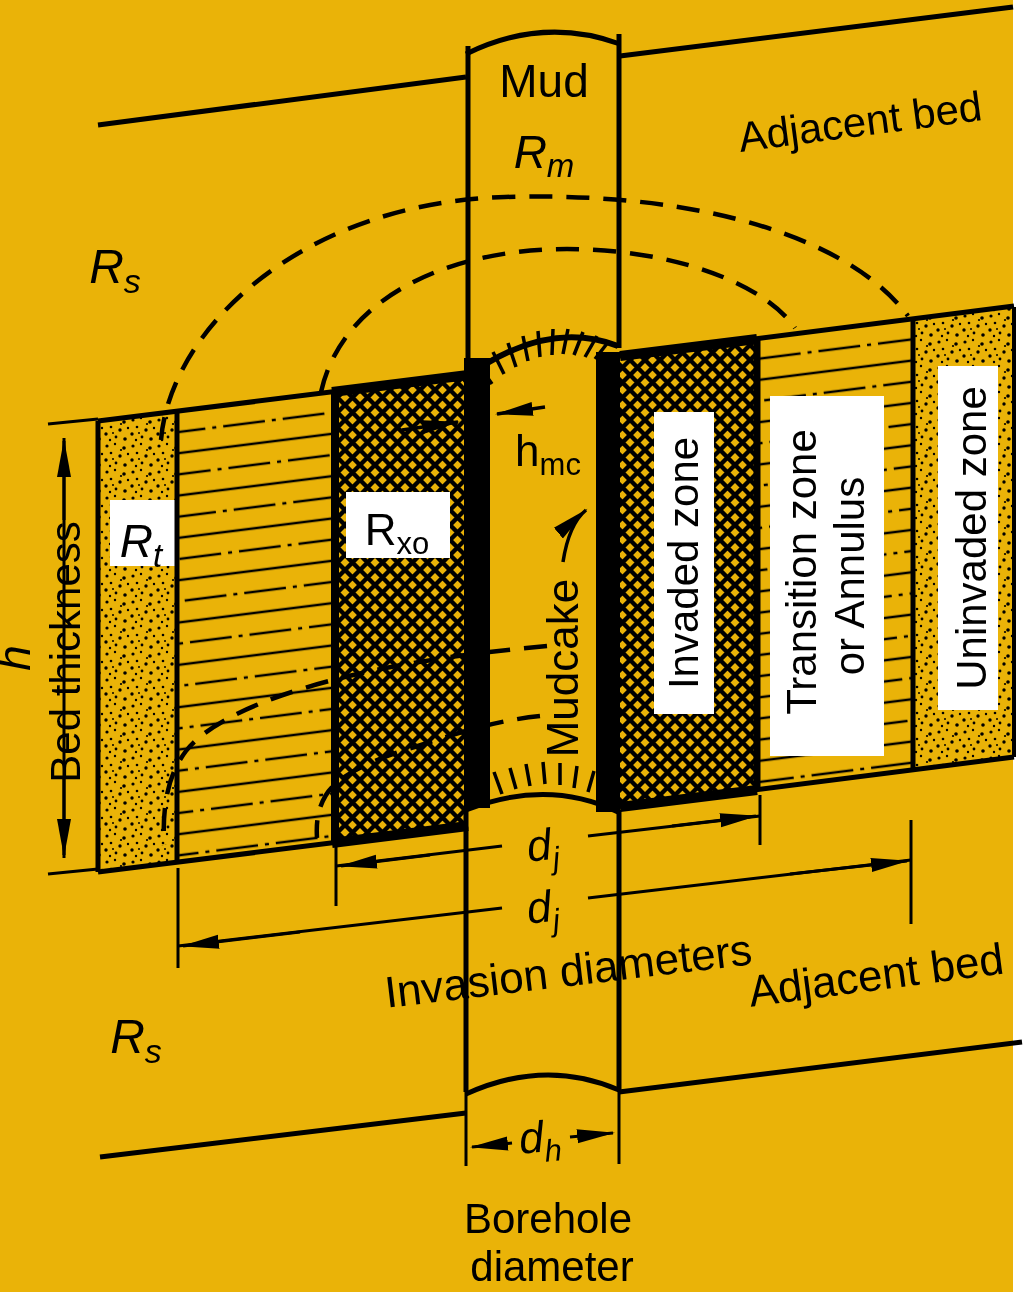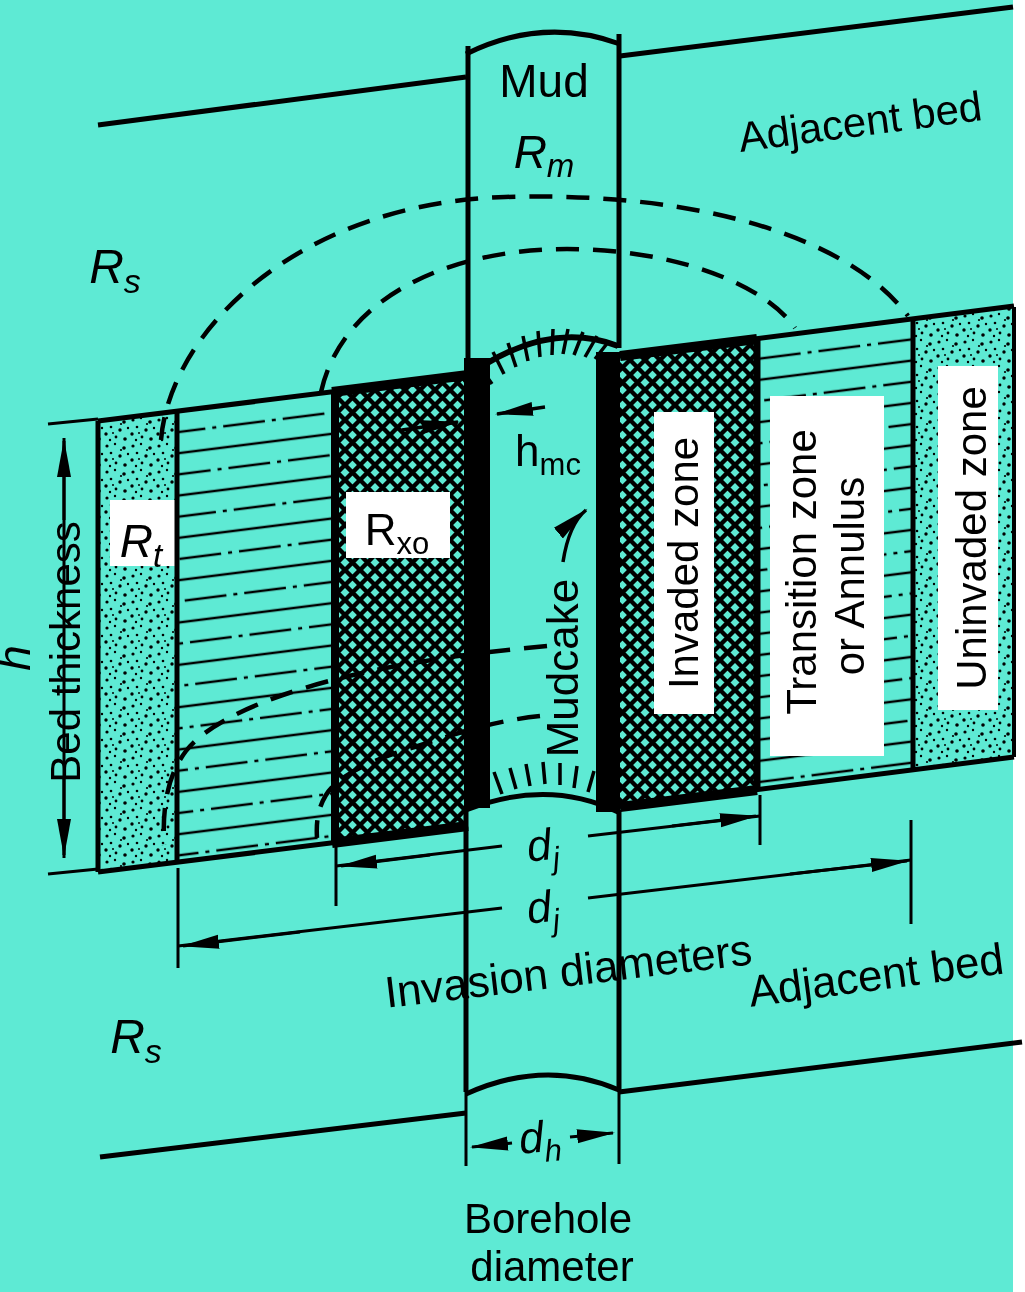--- a/index.html
+++ b/index.html
@@ -1,16 +1,16 @@
 <!DOCTYPE html>
 <html><head>
 <meta charset="utf-8">
 <style>
   html,body{margin:0;padding:0;background:#ffffff;}
-  .stage{width:1013px;height:1292px;position:relative;background:#5eead4;}
+  .stage{width:1013px;height:1292px;position:relative;background:#eab308;}
   svg{display:block;font-family:"Liberation Sans","DejaVu Sans",sans-serif;}
   text{fill:#000;}
   .ital{font-style:italic;}
 </style>
 </head>
 <body>
 
 <div class="stage">
 <svg width="1025" height="1292" viewBox="0 0 1025 1292">
   <defs>

